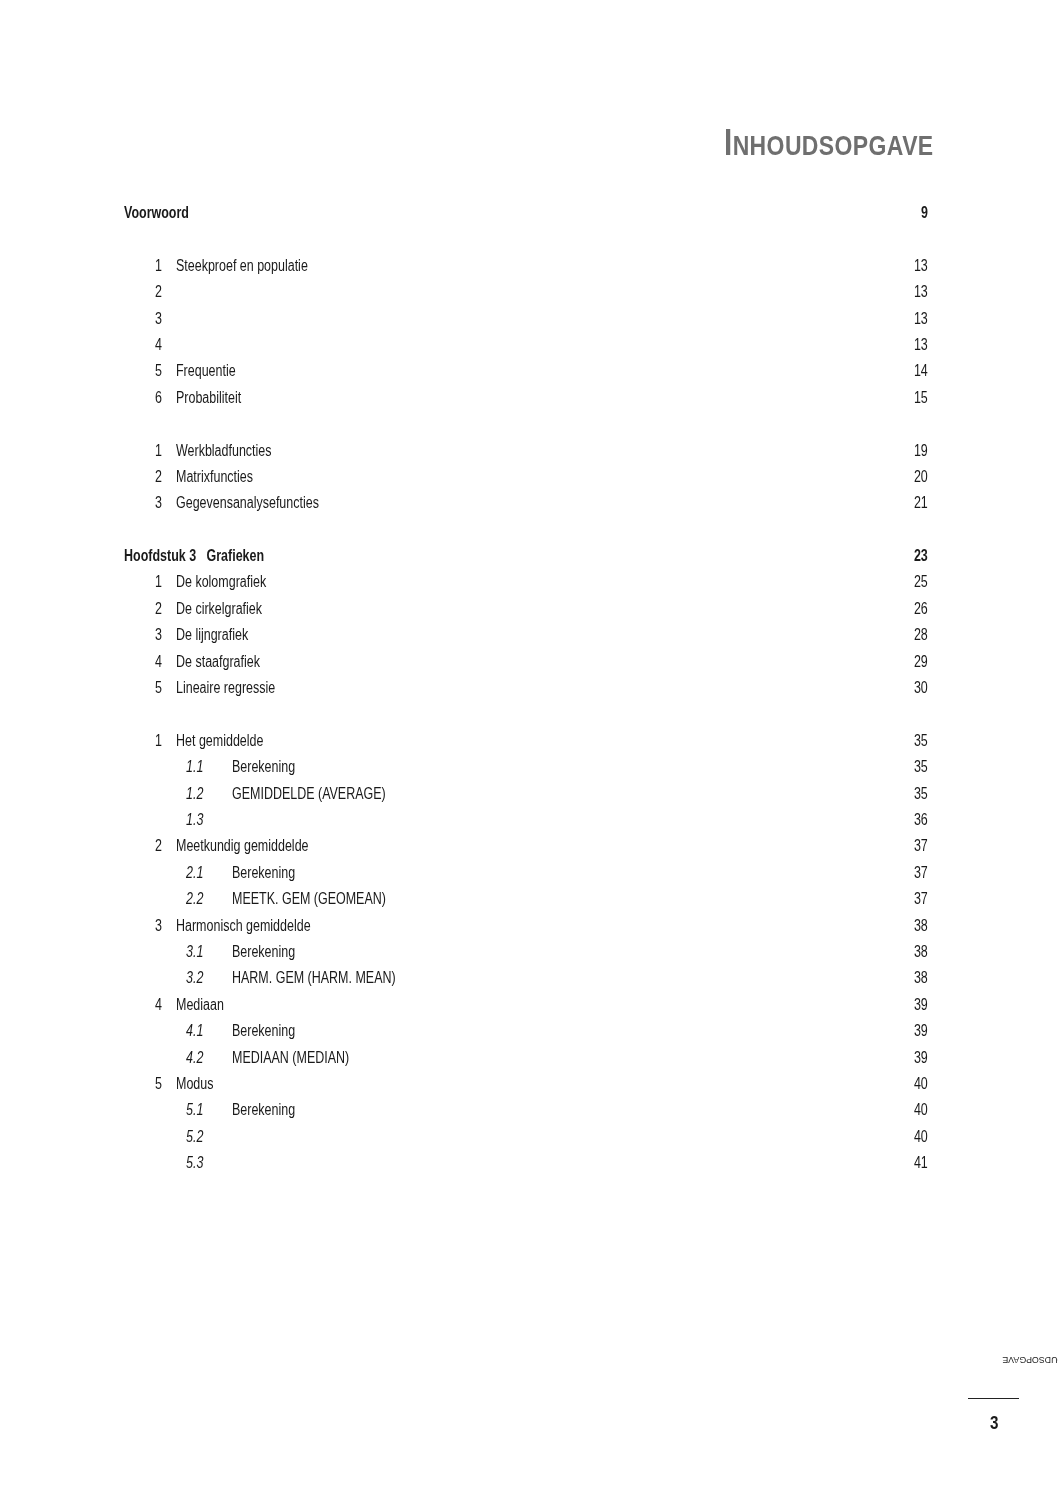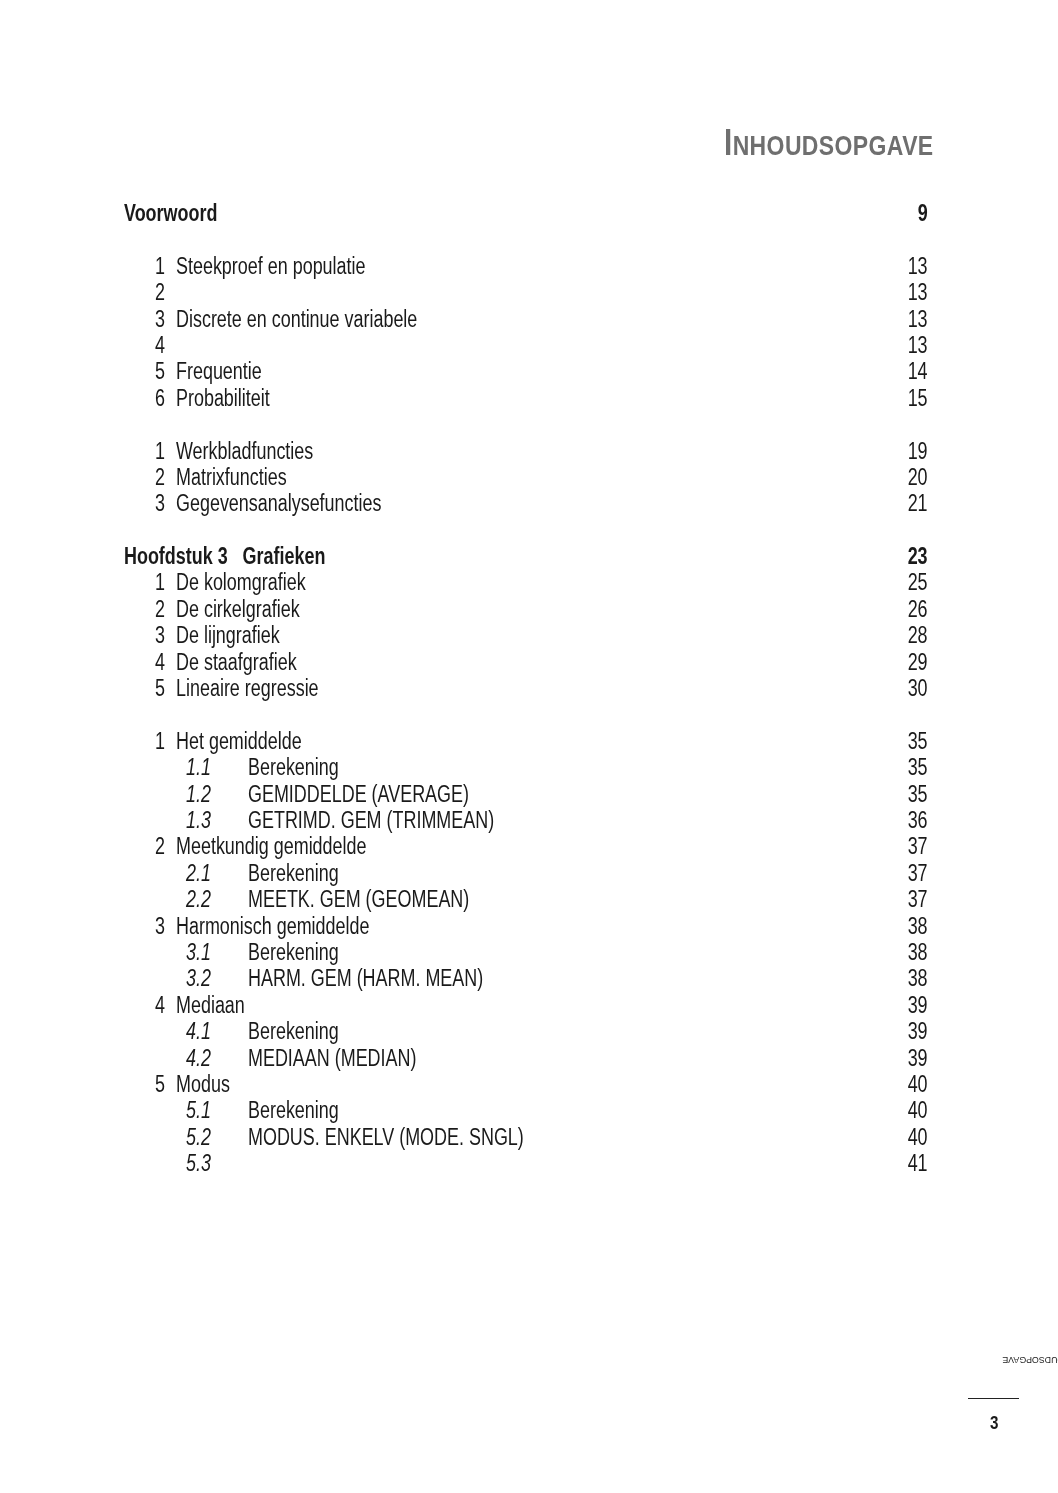--- a/index.html
+++ b/index.html
@@ -2,29 +2,29 @@
 <html><head>
 <meta charset="utf-8">
 <style>
   html, body { margin:0; padding:0; background:#ffffff; }
   body { width:1058px; height:1493px; position:relative; overflow:hidden;
          font-family:"Liberation Sans", sans-serif; color:#1a1a1a; }
   .title { position:absolute; right:124px; top:122px; font-weight:bold; color:#6f6f6f;
            font-size:28px; letter-spacing:0.5px; transform:scaleX(0.82); transform-origin:right top; }
   .title .big { font-size:36px; }
   .toc { position:absolute; left:124px; top:200px; width:804px; }
-  .row { position:relative; height:26.4px; line-height:26.4px; font-size:23px; white-space:nowrap; }
+  .row { position:relative; height:26.4px; line-height:26.4px; font-size:16px; white-space:nowrap; }
   .row .txt { display:inline-block; transform:scaleX(0.78); transform-origin:left center; }
   .row .pg { position:absolute; right:0; top:0; display:inline-block; transform:scaleX(0.78); transform-origin:right center; }
   .chap { font-weight:bold; }
   .gap { height:26.4px; }
   .num1 { position:absolute; left:31px; }
   .lbl1 { position:absolute; left:52px; }
   .num2 { position:absolute; left:62px;font-style:italic; }
-  .lbl2 { position:absolute; left:124px; }
+  .lbl2 { position:absolute; left:108px; }
   .side { position:absolute; left:982px; top:1270px; width:20px; height:100px; }
   .side span { position:absolute; left:0; top:95px; transform:rotate(-90deg) scaleX(0.8); transform-origin:left top;
                font-size:11px; white-space:nowrap; color:#222; }
   .rule { position:absolute; left:968px; top:1398px; width:51px; height:1px; background:#222; }
   .pagenum { position:absolute; left:989px; top:1412px; font-weight:bold; font-size:19px; transform:scaleX(0.8); }
 </style>
 </head>
 <body>
 
 <div class="title"><span class="big">I</span><span>NHOUDSOPGAVE</span></div>
@@ -36,21 +36,20 @@
       <span class="num1"><span class="txt">1</span></span>
       <span class="lbl1"><span class="txt">Steekproef en populatie</span></span>
       <span class="pg">13</span>
     </div>
     <div class="row">
       <span class="num1"><span class="txt">2</span></span>
       <span class="pg">13</span>
     </div>
     <div class="row">
       <span class="num1"><span class="txt">3</span></span>
-      <span class="lbl1"><span class="txt">Discrete en continue variabele</span></span>
       <span class="pg">13</span>
     </div>
     <div class="row">
       <span class="num1"><span class="txt">4</span></span>
       <span class="pg">13</span>
     </div>
     <div class="row">
       <span class="num1"><span class="txt">5</span></span>
       <span class="lbl1"><span class="txt">Frequentie</span></span>
       <span class="pg">14</span>
@@ -114,21 +113,20 @@
       <span class="lbl2"><span class="txt">Berekening</span></span>
       <span class="pg">35</span>
     </div>
     <div class="row">
       <span class="num2"><span class="txt">1.2</span></span>
       <span class="lbl2"><span class="txt">GEMIDDELDE (AVERAGE)</span></span>
       <span class="pg">35</span>
     </div>
     <div class="row">
       <span class="num2"><span class="txt">1.3</span></span>
-      <span class="lbl2"><span class="txt">GETRIMD. GEM (TRIMMEAN)</span></span>
       <span class="pg">36</span>
     </div>
     <div class="row">
       <span class="num1"><span class="txt">2</span></span>
       <span class="lbl1"><span class="txt">Meetkundig gemiddelde</span></span>
       <span class="pg">37</span>
     </div>
     <div class="row">
       <span class="num2"><span class="txt">2.1</span></span>
       <span class="lbl2"><span class="txt">Berekening</span></span>
@@ -174,21 +172,20 @@
       <span class="lbl1"><span class="txt">Modus</span></span>
       <span class="pg">40</span>
     </div>
     <div class="row">
       <span class="num2"><span class="txt">5.1</span></span>
       <span class="lbl2"><span class="txt">Berekening</span></span>
       <span class="pg">40</span>
     </div>
     <div class="row">
       <span class="num2"><span class="txt">5.2</span></span>
-      <span class="lbl2"><span class="txt">MODUS. ENKELV (MODE. SNGL)</span></span>
       <span class="pg">40</span>
     </div>
     <div class="row">
       <span class="num2"><span class="txt">5.3</span></span>
       <span class="pg">41</span>
     </div>
   </div>
 
 <div class="side">
     <span>

